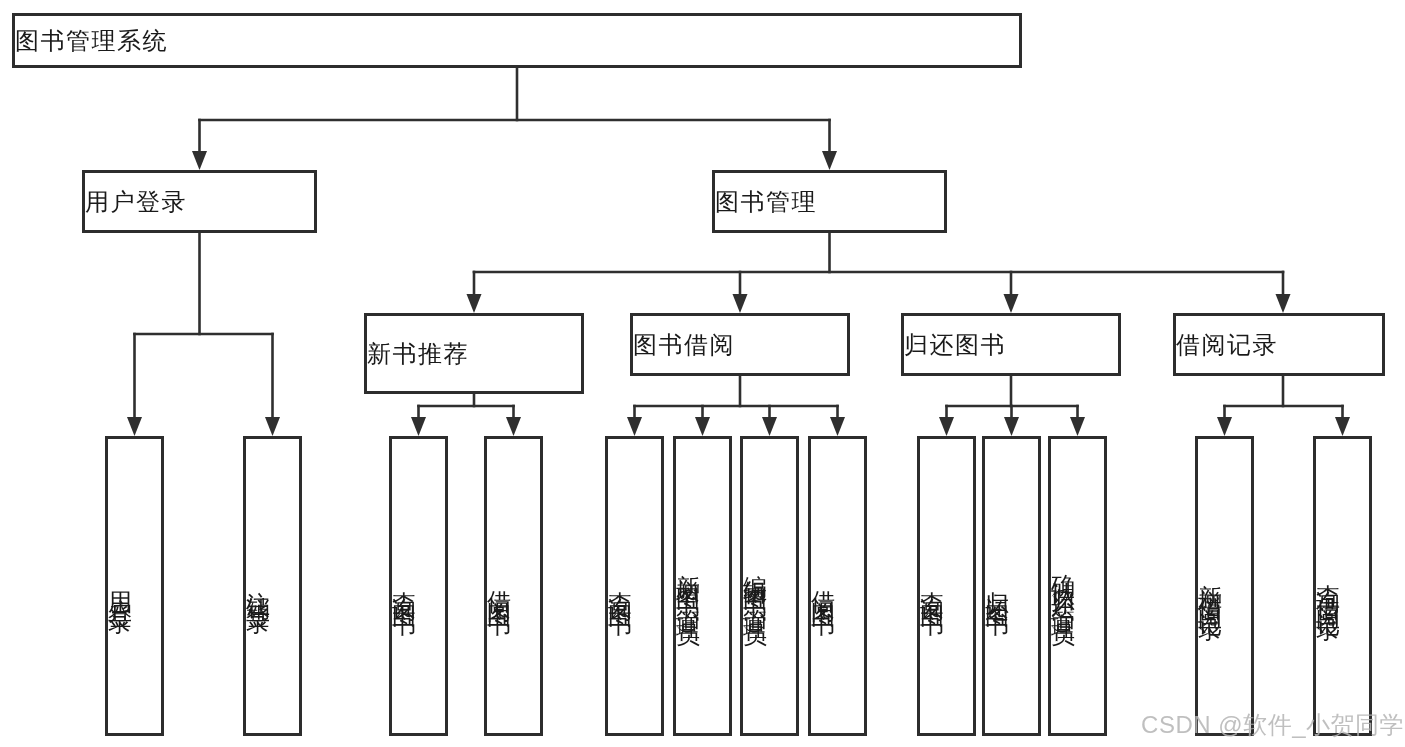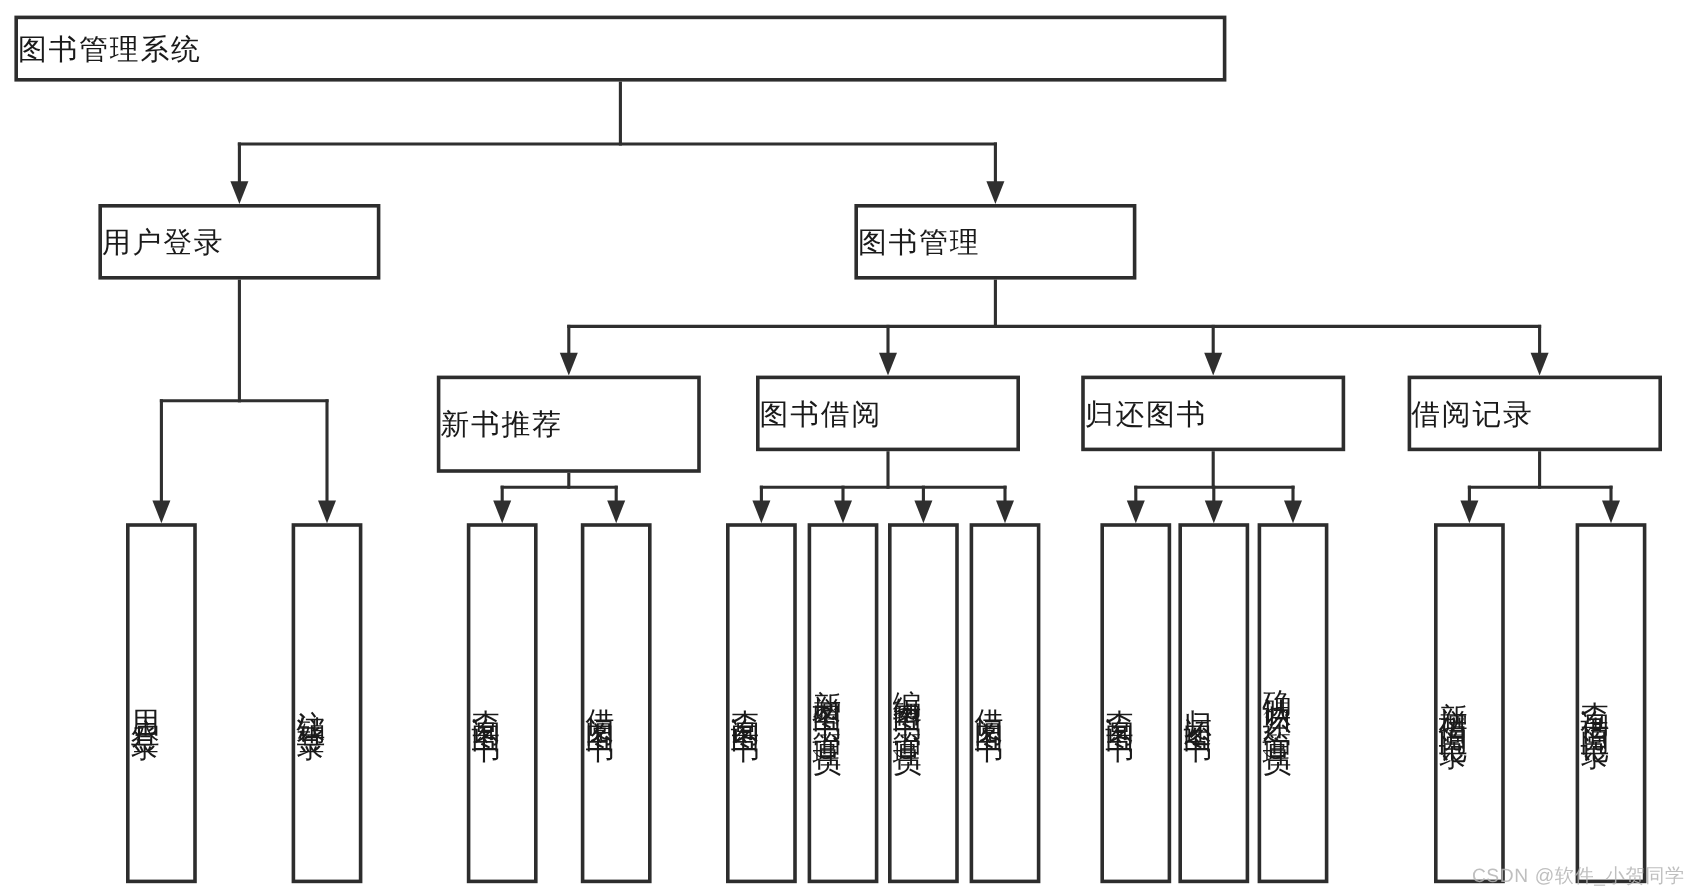--- a/index.html
+++ b/index.html
@@ -41,21 +41,21 @@
     writing-mode: vertical-rl;
     text-orientation: mixed;
     font-size: 24px;
     letter-spacing: 7px;
     line-height: 1;
   }
   .watermark {
     position: absolute;
     right: 1px;
     bottom: 6px;
-    font-size: 16px;
+    font-size: 24px;
     letter-spacing: 0.5px;
     color: var(--watermark, #b5b5b5);
     opacity: 0.85;
     z-index: 10;
     white-space: nowrap;
   }
 </style>
 </head>
 <body>
 

